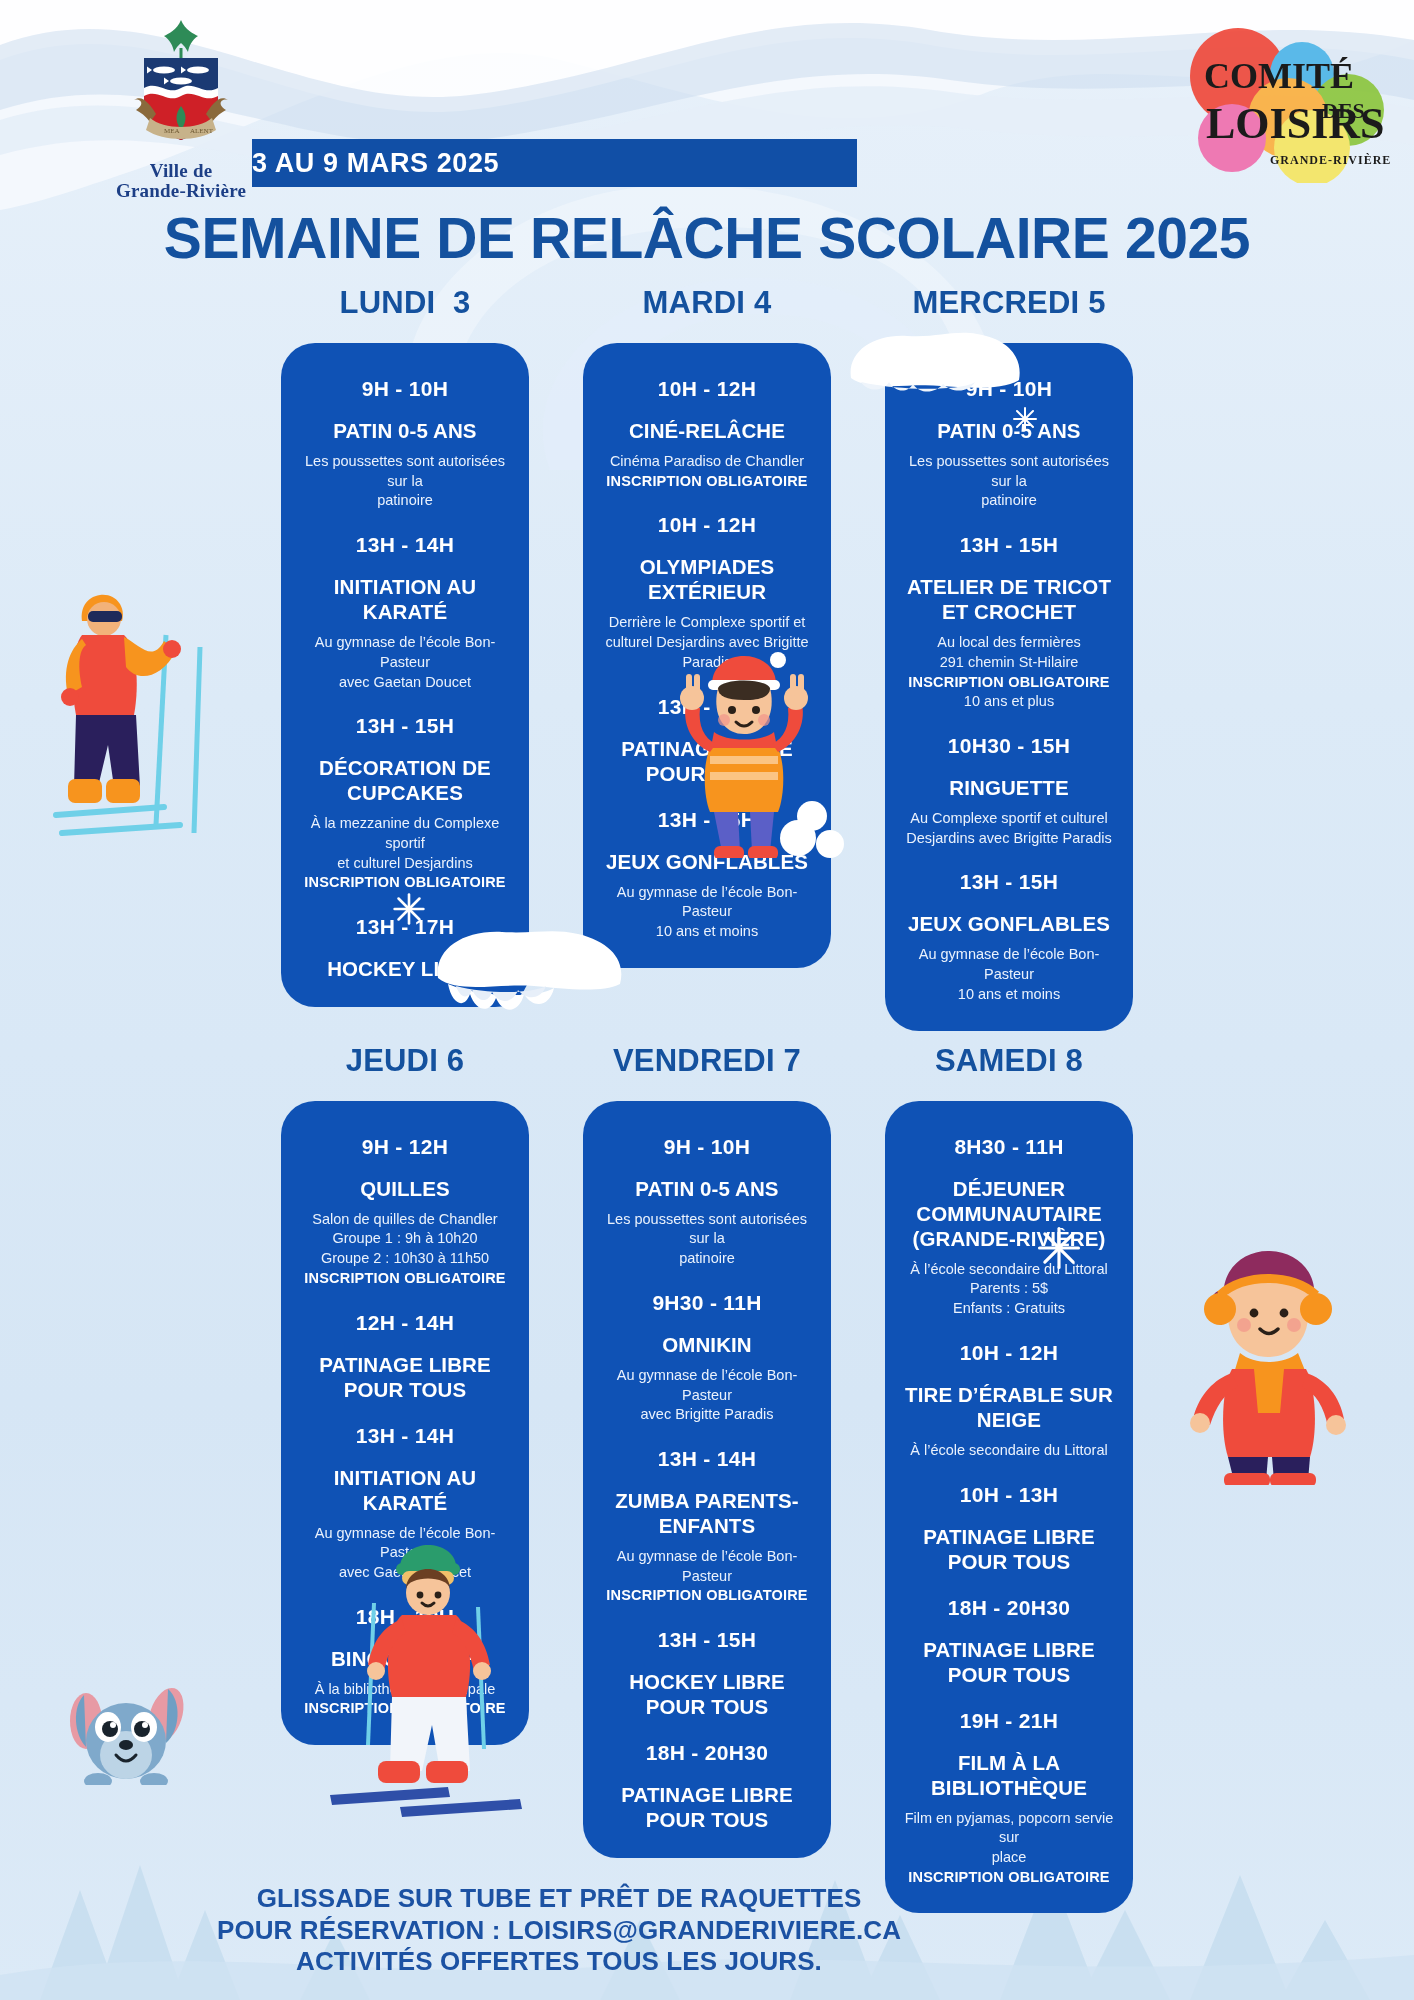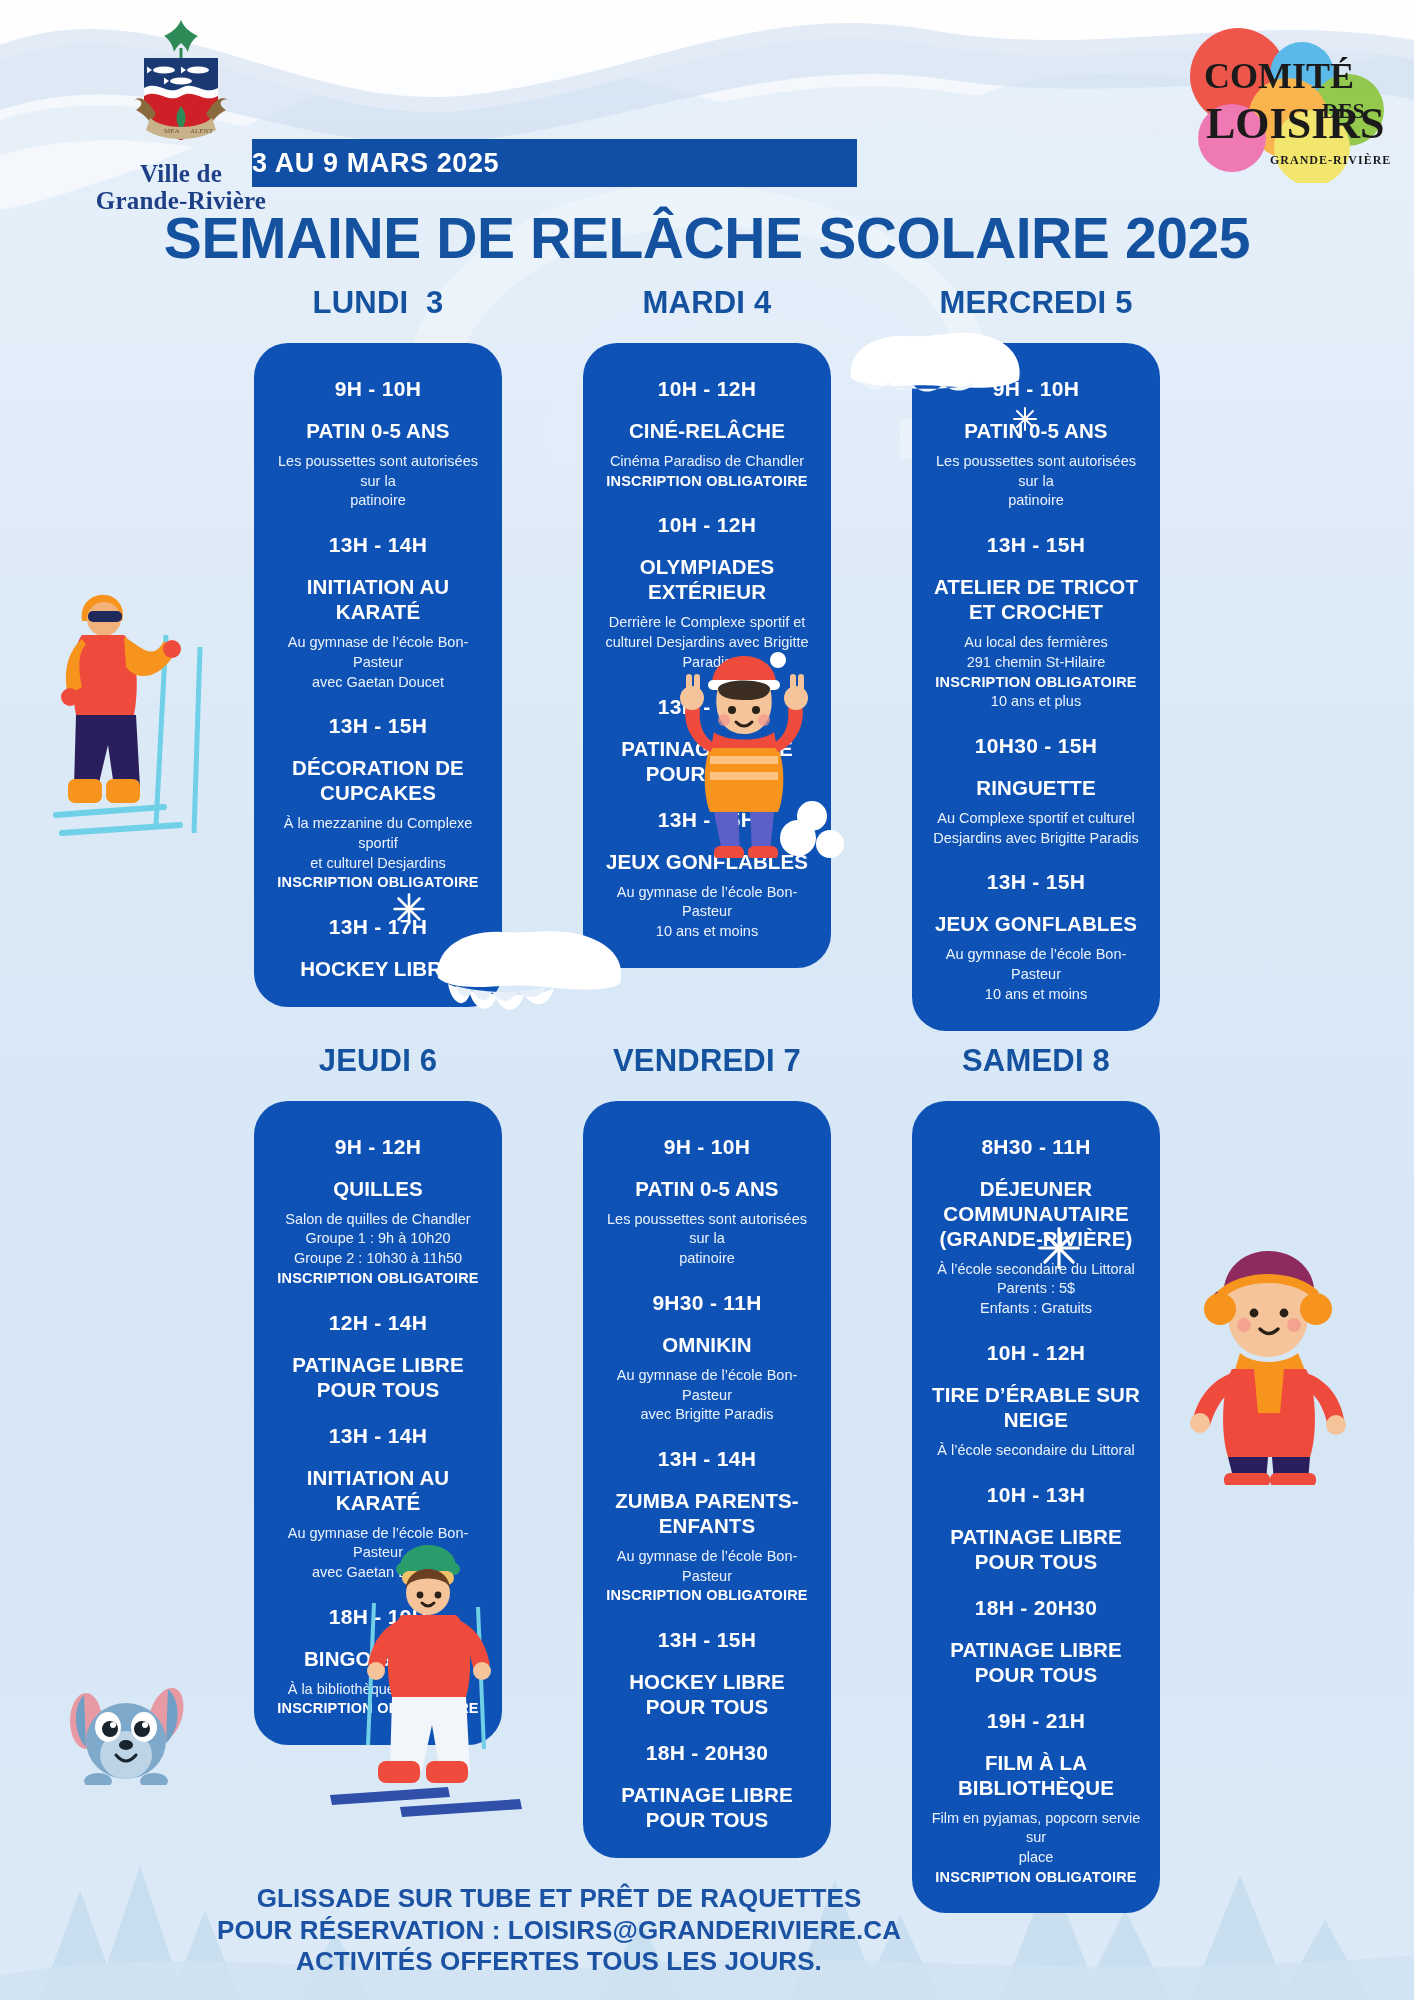--- a/index.html
+++ b/index.html
@@ -14,39 +14,39 @@
   
   .bg-base{position:absolute;inset:0;background:linear-gradient(180deg,#e8f1fa 0%,#dceaf7 35%,#d6e6f5 70%,#dceaf7 100%);}
   .bg-wave{position:absolute;top:0;left:0;width:1414px;height:260px;}
   .bg-topwhite{position:absolute;top:0;left:0;width:1414px;height:230px;}
   .bg-trees{position:absolute;bottom:0;left:0;width:1414px;height:230px;}
   .bg-swirl{position:absolute;top:150px;left:300px;width:820px;height:320px;opacity:.55;}
 
   
   .crest{position:absolute;left:66px;top:18px;width:230px;height:190px;text-align:center;}
   .crest .crest-name{
-    font-weight:bold;color:#1d3f86;font-size:25px;line-height:1.06;
+    font-weight:bold;color:#1d3f86;font-size:19px;line-height:1.06;
     font-family:"Liberation Serif","DejaVu Serif",serif;margin-top:4px;letter-spacing:.2px;
   }
   .comite{position:absolute;right:22px;top:18px;width:230px;height:165px;}
 
   .datebar{
     position:absolute;left:252px;top:139px;width:605px;height:48px;
     background:#114fa6;display:flex;align-items:center;justify-content:flex-start;
   }
   .datebar span{color:#ffffff;font-weight:bold;font-size:27px;letter-spacing:.6px;}
 
   .maintitle{
     position:absolute;left:0;top:205px;width:1414px;text-align:center;
     color:#14519e;font-weight:bold;font-size:57px;letter-spacing:-.4px;
   }
 
   
   .grid{position:absolute;left:0;top:285px;width:1414px;}
-  .row{display:flex;justify-content:center;gap:27px;}
+  .row{display:flex;justify-content:center;}
   .row.row2{margin-top:12px;}
   .col{width:302px;display:flex;flex-direction:column;align-items:center;}
 
   .dayname{
     color:#14519e;font-weight:bold;font-size:31px;letter-spacing:.2px;
     margin-bottom:22px;white-space:pre;
   }
   .card{
     width:248px;background:#0f52b5;border-radius:34px;
     padding:34px 16px 26px;box-sizing:border-box;color:#ffffff;

